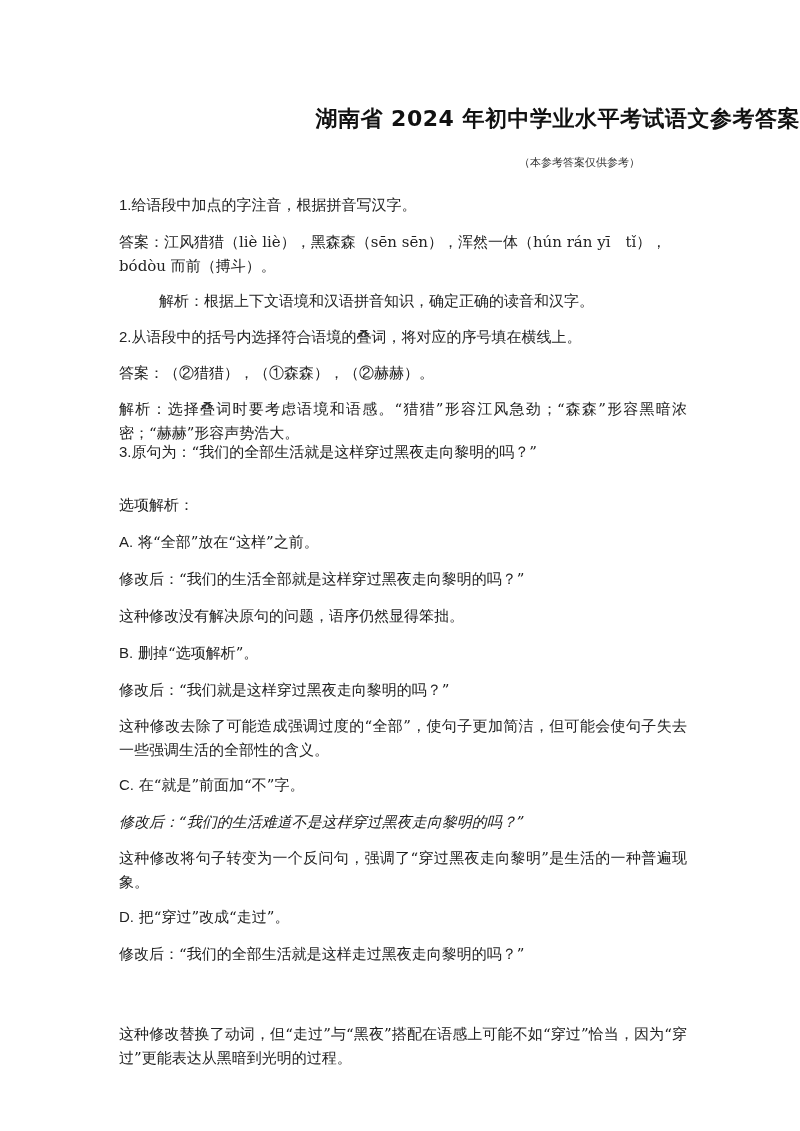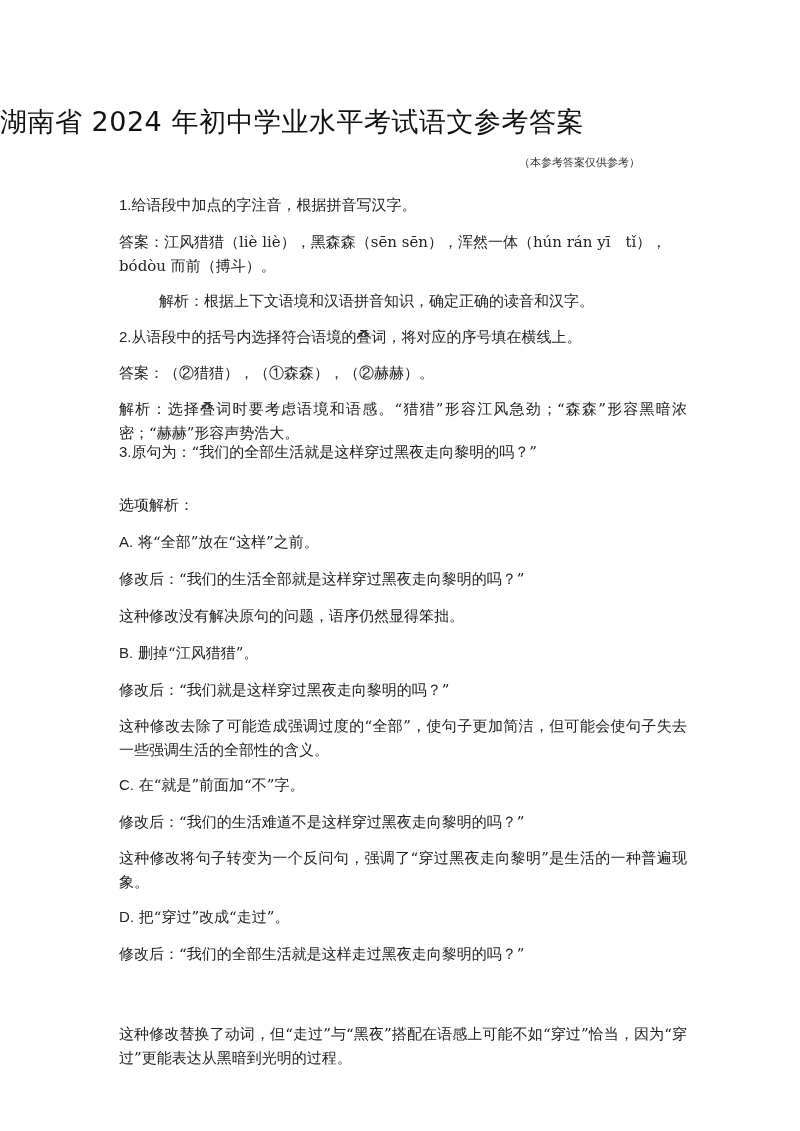--- a/index.html
+++ b/index.html
@@ -18,24 +18,24 @@
     .page {
       position: absolute;
       left: 0; top: 0;
       width: 800px;
       height: 1131px;
     }
     .title {
       position: absolute;
       left: 0; width: 800px;
       top: 104px;
-      text-align: left;
+      text-align: right;
       font-family: "DejaVu Sans", "Liberation Sans", sans-serif;
-      font-weight: normal;
-      font-size: 27px;
+      font-weight: bold;
+      font-size: 22px;
       letter-spacing: 0.5px;
       color: #111;
     }
     .subtitle {
       position: absolute;
       left: 0; width: 640px;
       top: 155px;
       text-align: right;
       font-size: 11px;
       color: #333;
@@ -72,25 +72,25 @@
   <div class="para" style="top:361px;">答案：（②猎猎），（①森森），（②赫赫）。</div>
   <div class="para" style="top:397px;">解析：选择叠词时要考虑语境和语感。“猎猎”形容江风急劲；“森森”形容黑暗浓密；“赫赫”形容声势浩大。</div>
 
   <div class="para" style="top:440px;"><span class="num">3.</span><span>原句为：“我们的全部生活就是这样穿过黑夜走向黎明的吗？”</span></div>
   <div class="para" style="top:493px;">选项解析：</div>
 
   <div class="para" style="top:530px;"><span class="num">A.</span> <span>将“全部”放在“这样”之前。</span></div>
   <div class="para" style="top:567px;">修改后：“我们的生活全部就是这样穿过黑夜走向黎明的吗？”</div>
   <div class="para" style="top:604px;">这种修改没有解决原句的问题，语序仍然显得笨拙。</div>
 
-  <div class="para" style="top:641px;"><span class="num">B.</span> <span>删掉“江风猎猎”。</span></div>
+  <div class="para" style="top:641px;"><span class="num">B.</span> <span>删掉“选项解析”。</span></div>
   <div class="para" style="top:678px;">修改后：“我们就是这样穿过黑夜走向黎明的吗？”</div>
   <div class="para" style="top:714px;">这种修改去除了可能造成强调过度的“全部”，使句子更加简洁，但可能会使句子失去一些强调生活的全部性的含义。</div>
 
   <div class="para" style="top:773px;"><span class="num">C.</span> <span>在“就是”前面加“不”字。</span></div>
-  <div class="para" style="top:810px;">修改后：“我们的生活难道不是这样穿过黑夜走向黎明的吗？”</div>
+  <div class="para" style="top:810px;font-style:italic;">修改后：“我们的生活难道不是这样穿过黑夜走向黎明的吗？”</div>
   <div class="para" style="top:846px;">这种修改将句子转变为一个反问句，强调了“穿过黑夜走向黎明”是生活的一种普遍现象。</div>
 
   <div class="para" style="top:905px;"><span class="num">D.</span> <span>把“穿过”改成“走过”。</span></div>
   <div class="para" style="top:942px;">修改后：“我们的全部生活就是这样走过黑夜走向黎明的吗？”</div>
   <div class="para" style="top:978px;margin-top:44px;">这种修改替换了动词，但“走过”与“黑夜”搭配在语感上可能不如“穿过”恰当，因为“穿过”更能表达从黑暗到光明的过程。</div>
 
 </div>
 
 </body></html>

